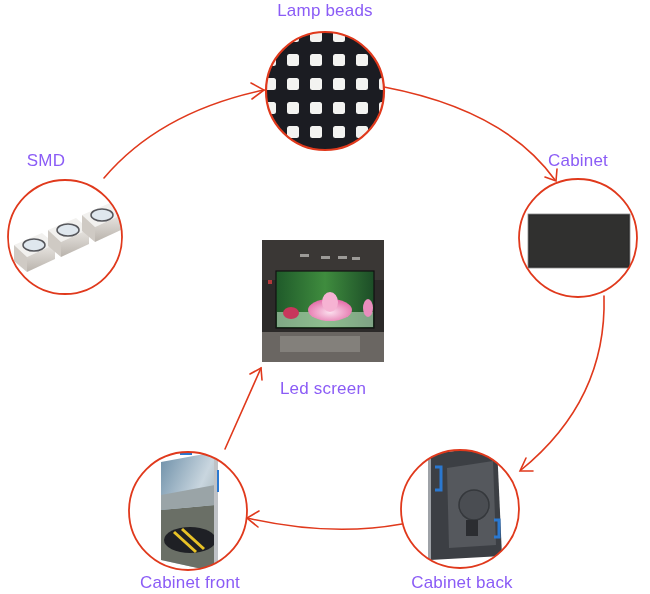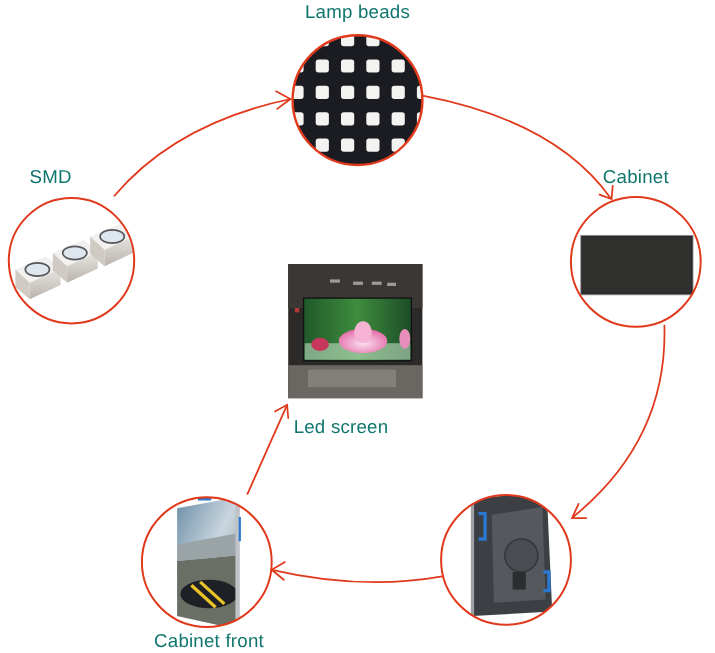--- a/index.html
+++ b/index.html
@@ -1,19 +1,19 @@
 <!DOCTYPE html>
 <html><head>
 <meta charset="utf-8">
 <style>
   html, body { margin: 0; padding: 0; background: #ffffff; }
   body { width: 650px; height: 594px; position: relative; overflow: hidden;
          font-family: "Liberation Sans", "DejaVu Sans", sans-serif; }
   #stage { position: absolute; left: 0; top: 0; width: 650px; height: 594px; }
-  .label { position: absolute; font-size: 17px; color: #0f766e; white-space: nowrap;
+  .label { position: absolute; font-size: 17px; color: #8b5cf6; white-space: nowrap;
            transform: translateX(-50%); letter-spacing: 0.2px; }
 </style>
 </head>
 <body>
 
 <div id="stage">
 <svg width="650" height="594" viewBox="0 0 650 594" xmlns="http://www.w3.org/2000/svg">
   <defs>
     <clipPath id="clipLamp">
           <circle cx="325" cy="91" r="59"></circle>
@@ -192,15 +192,16 @@
       <ellipse cx="330" cy="302" rx="8" ry="10" fill="#f6b3d3"></ellipse>
       <ellipse cx="368" cy="308" rx="5" ry="9" fill="#e98dbd"></ellipse>
       <rect x="268" y="280" width="4" height="4" fill="#b33a3a"></rect>
     </g>
   </g>
 </svg>
 
   <div class="label" style="left:325px; top:1px;">Lamp beads</div>
   <div class="label" style="left:46px; top:151px;">SMD</div>
   <div class="label" style="left:578px; top:151px;">Cabinet</div>
-  <div class="label" style="left:310px; top:379px;">Led screen</div>
+  <div class="label" style="left:323px; top:379px;">Led screen</div>
   <div class="label" style="left:190px; top:573px;">Cabinet front</div>
+  <div class="label" style="left:462px; top:573px;">Cabinet back</div>
 </div>
 
 </body></html>

